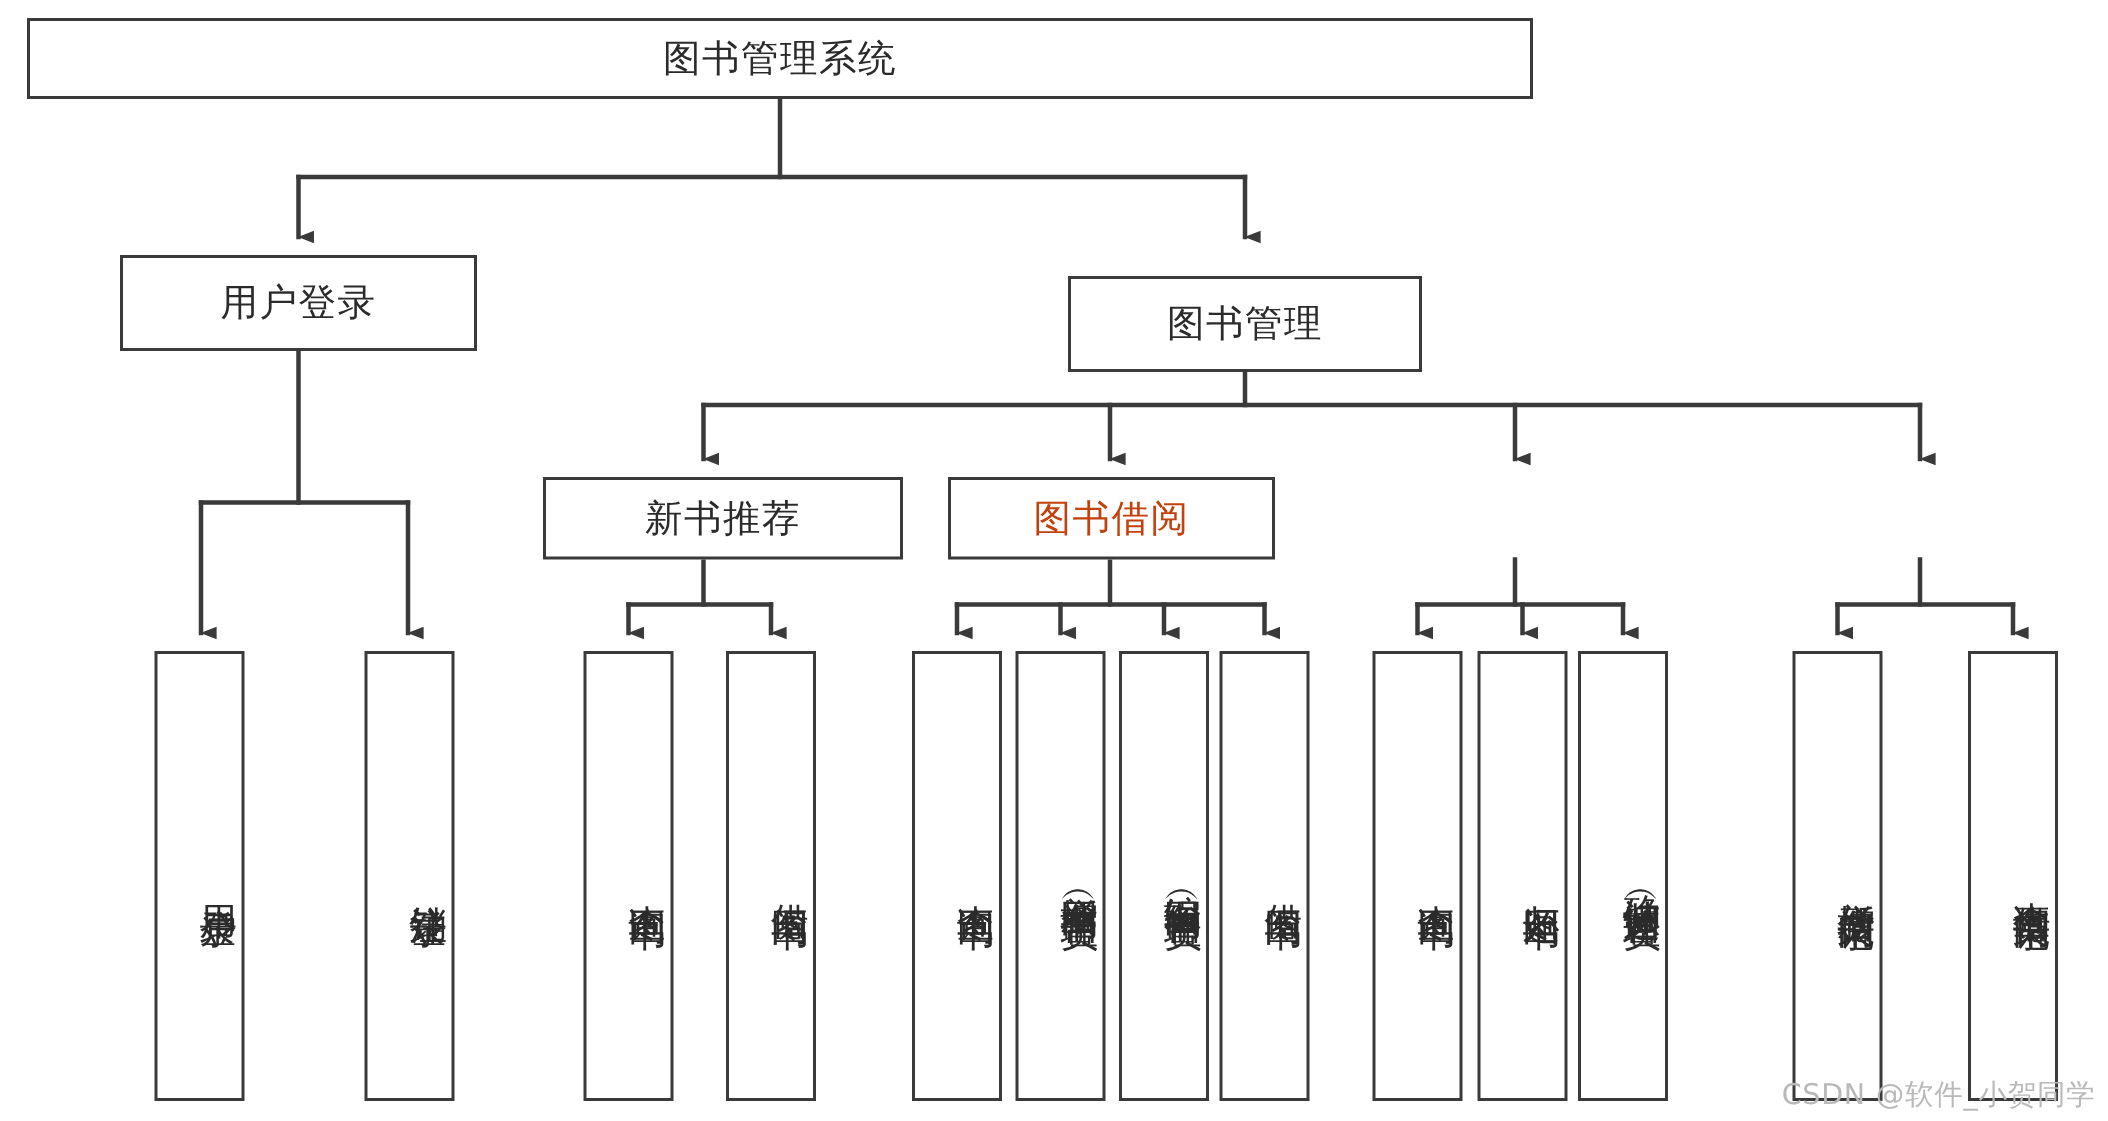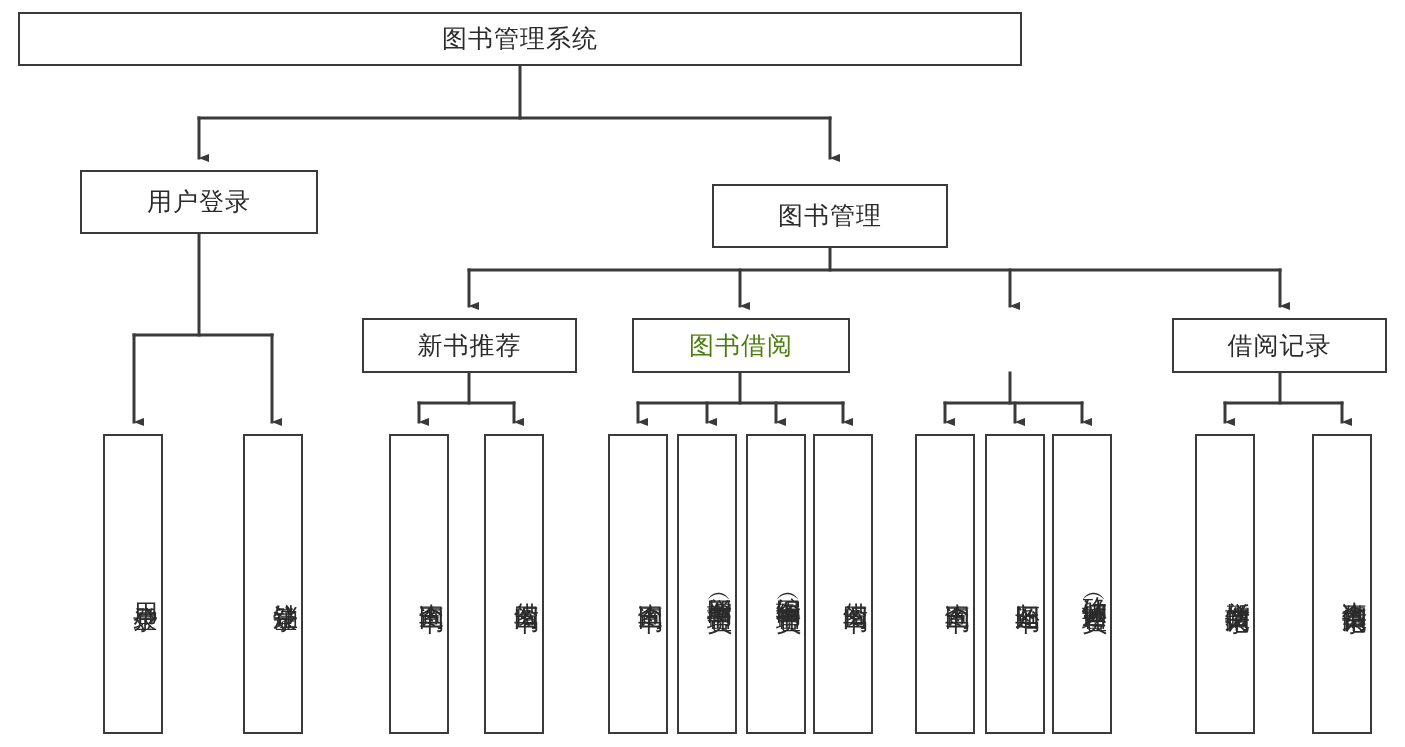--- a/index.html
+++ b/index.html
@@ -127,28 +127,25 @@
     <span>图书管理系统</span>
   </div>
 
   <div class="node horiz" id="n-l2-0" style="left: 80px; top: 170px; width: 238px; height: 64px; border-color: rgb(58, 58, 58); background: rgb(255, 255, 255); color: rgb(43, 43, 43);">
     <span>用户登录</span>
   </div>
   <div class="node horiz" id="n-l2-1" style="left: 712px; top: 184px; width: 236px; height: 64px; border-color: rgb(58, 58, 58); background: rgb(255, 255, 255); color: rgb(43, 43, 43);">
     <span>图书管理</span>
   </div>
 
-  <div class="node horiz" id="n-l3-0" style="left: 362px; top: 318px; width: 215px; height: 55px; border-color: rgb(58, 58, 58); background: rgb(255, 255, 255); color: rgb(43, 43, 43);">
+  <div class="node horiz" id="n-l3-0" style="left: 362px; top: 318px; width: 240px; height: 55px; border-color: rgb(58, 58, 58); background: rgb(255, 255, 255); color: rgb(43, 43, 43);">
     <span>新书推荐</span>
   </div>
-  <div class="node horiz" id="n-l3-1" style="left: 632px; top: 318px; width: 218px; height: 55px; border-color: rgb(58, 58, 58); background: rgb(255, 255, 255); color: #4d7c0f;">
+  <div class="node horiz" id="n-l3-1" style="left: 632px; top: 318px; width: 218px; height: 55px; border-color: rgb(58, 58, 58); background: rgb(255, 255, 255); color: #c2410c;">
     <span>图书借阅</span>
-  </div>
-  <div class="node horiz" id="n-l3-3" style="left: 1172px; top: 318px; width: 215px; height: 55px; border-color: rgb(58, 58, 58); background: rgb(255, 255, 255); color: rgb(43, 43, 43);">
-    <span>借阅记录</span>
   </div>
 
   <div class="node vert" id="n-leaf-0" style="left: 103px; top: 434px; width: 60px; height: 300px; border-color: rgb(58, 58, 58); background: rgb(255, 255, 255); color: rgb(43, 43, 43);">
     <span>用户登录</span>
   </div>
   <div class="node vert" id="n-leaf-1" style="left: 243px; top: 434px; width: 60px; height: 300px; border-color: rgb(58, 58, 58); background: rgb(255, 255, 255); color: rgb(43, 43, 43);">
     <span>注销登录</span>
   </div>
   <div class="node vert" id="n-leaf-2" style="left: 389px; top: 434px; width: 60px; height: 300px; border-color: rgb(58, 58, 58); background: rgb(255, 255, 255); color: rgb(43, 43, 43);">
     <span>查询图书</span>
@@ -177,14 +174,15 @@
   <div class="node vert tall-text" id="n-leaf-10" style="left: 1052px; top: 434px; width: 60px; height: 300px; border-color: rgb(58, 58, 58); background: rgb(255, 255, 255); color: rgb(43, 43, 43);">
     <span>确认归还（管理员）</span>
   </div>
   <div class="node vert" id="n-leaf-11" style="left: 1195px; top: 434px; width: 60px; height: 300px; border-color: rgb(58, 58, 58); background: rgb(255, 255, 255); color: rgb(43, 43, 43);">
     <span>新增借阅记录</span>
   </div>
   <div class="node vert" id="n-leaf-12" style="left: 1312px; top: 434px; width: 60px; height: 300px; border-color: rgb(58, 58, 58); background: rgb(255, 255, 255); color: rgb(43, 43, 43);">
     <span>查询借阅记录</span>
   </div>
 
+  <div class="watermark" style="color: rgb(185, 185, 185);">CSDN @软件_小贺同学</div>
 
 </div>
 
 </body></html>

